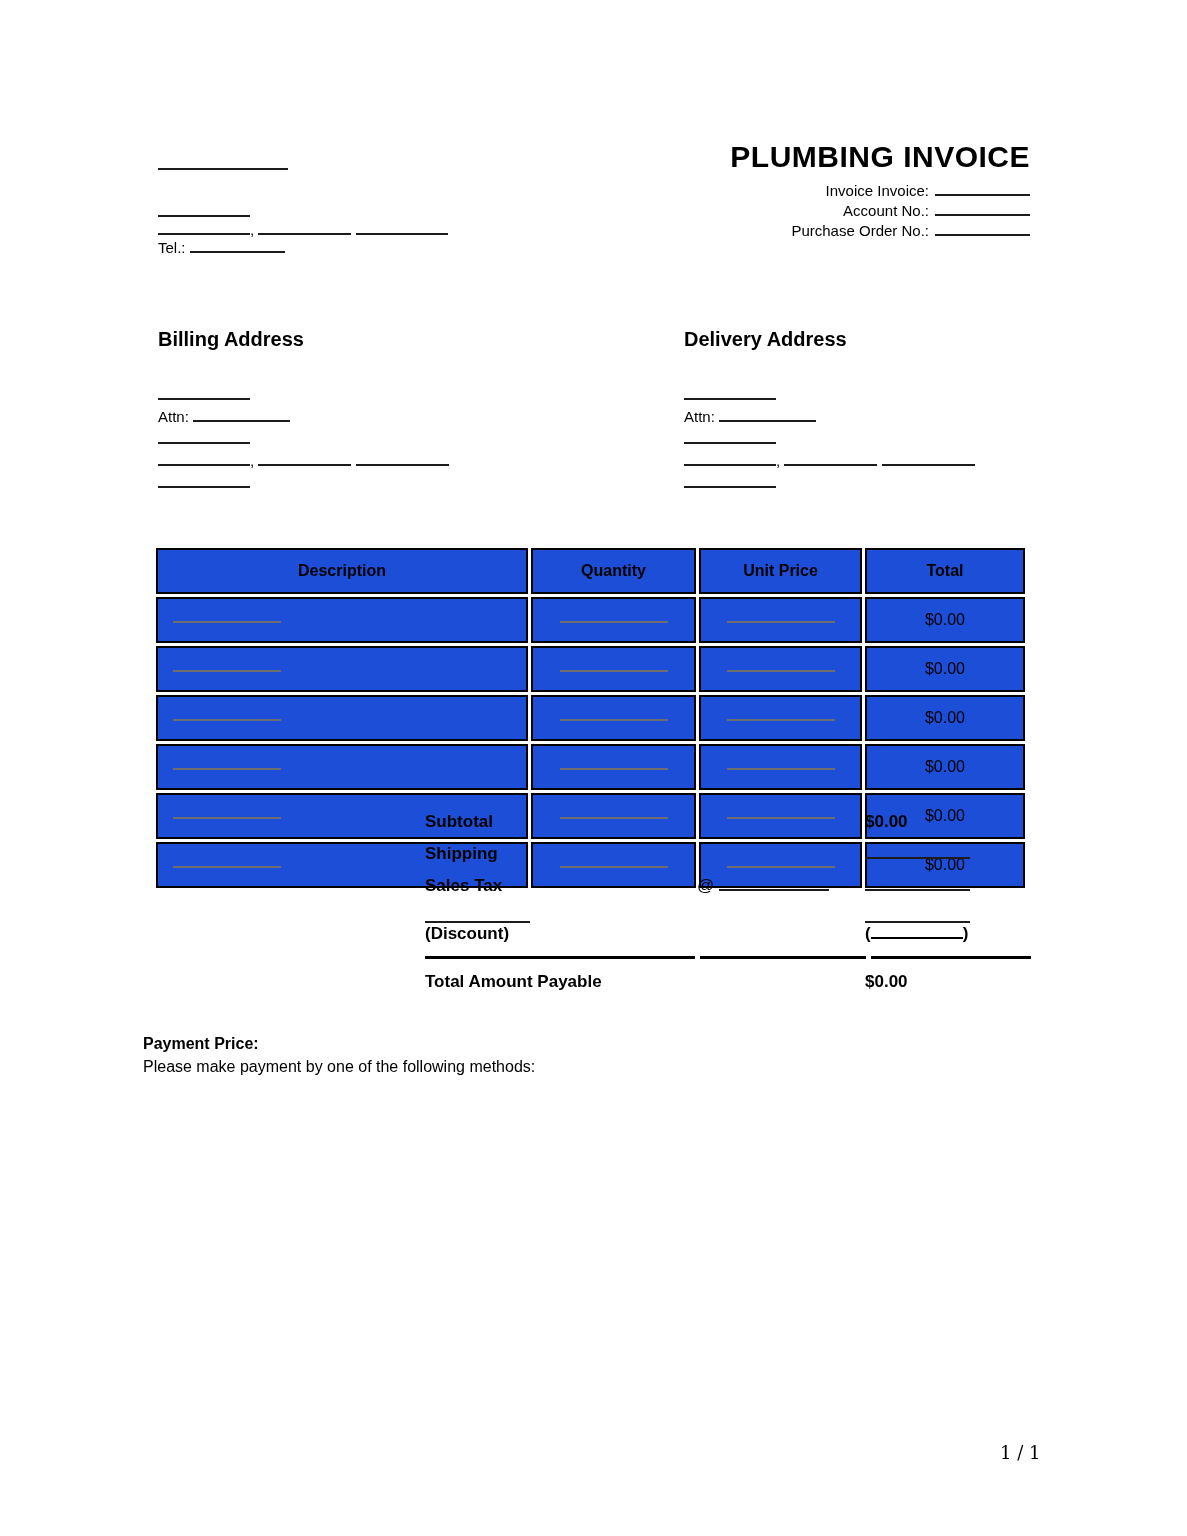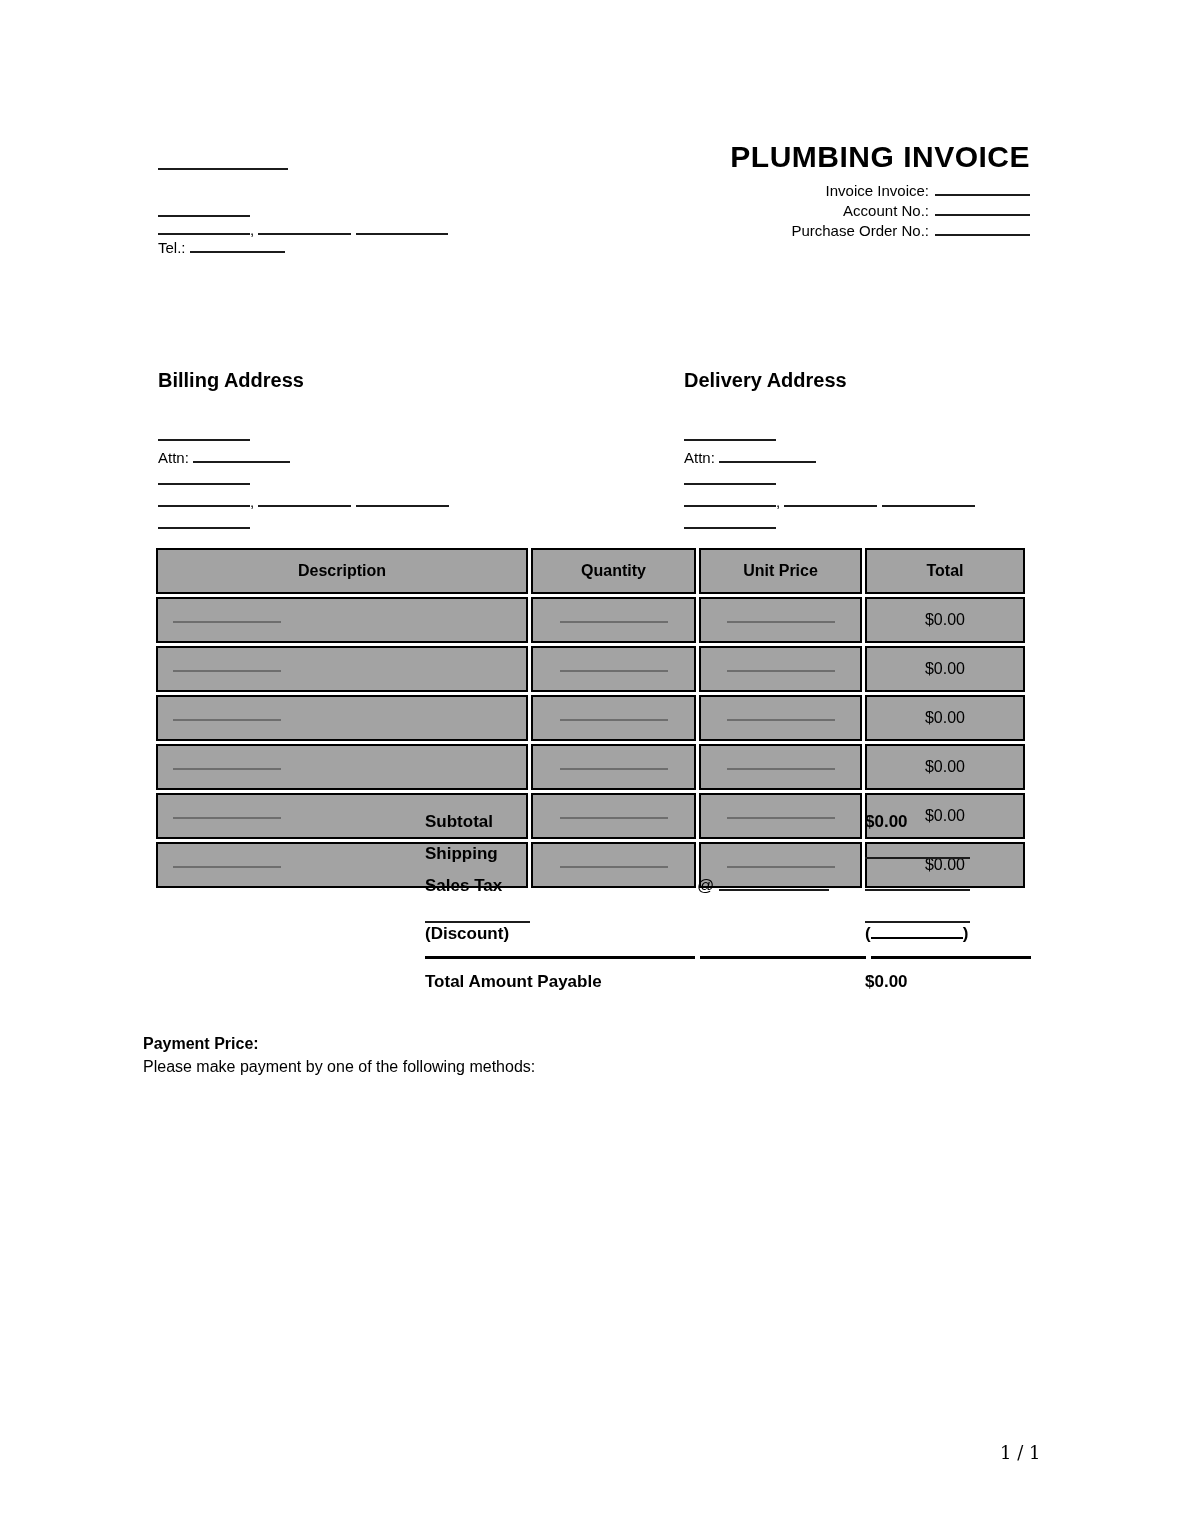--- a/index.html
+++ b/index.html
@@ -43,34 +43,34 @@
   }
   .doc-title {
     margin: 0 0 7px 0;
     font-size: 30px; font-weight: bold; letter-spacing: .5px;
     white-space: nowrap;
   }
   .meta-line { font-size: 15px; line-height: 20px; white-space: nowrap; }
   .meta-line .blank { margin-left: 6px; }
 
   
-  .address { position: absolute; top: 328px; width: 440px; font-size: 15px; margin-top: 41px; }
+  .address { position: absolute; top: 328px; width: 440px; font-size: 15px; }
   .address.billing  { left: 158px; }
   .address.delivery { left: 684px; }
   .address h2 { margin: 0 0 33px 0; font-size: 20px; font-weight: bold; }
   .address .line { line-height: 22px; white-space: nowrap; }
 
   
   table.items {
     position: absolute; left: 153px; top: 545px;
     border-collapse: separate; border-spacing: 3px;
   }
   table.items th, table.items td {
     border: 2px solid #000;
-    background: #a3a3a3;
+    background: #1d4ed8;
     padding: 12px;
   }
   table.items th {
     height: 25px; font-size: 16px; font-weight: bold; text-align: center;
   }
   table.items td { height: 26px; vertical-align: bottom; }
   td.c-desc  { width: 372px; text-align: left; }
   td.c-qty   { width: 165px; text-align: center; }
   td.c-price { width: 163px; text-align: center; }
   td.c-total { width: 160px; text-align: center; vertical-align: middle;

